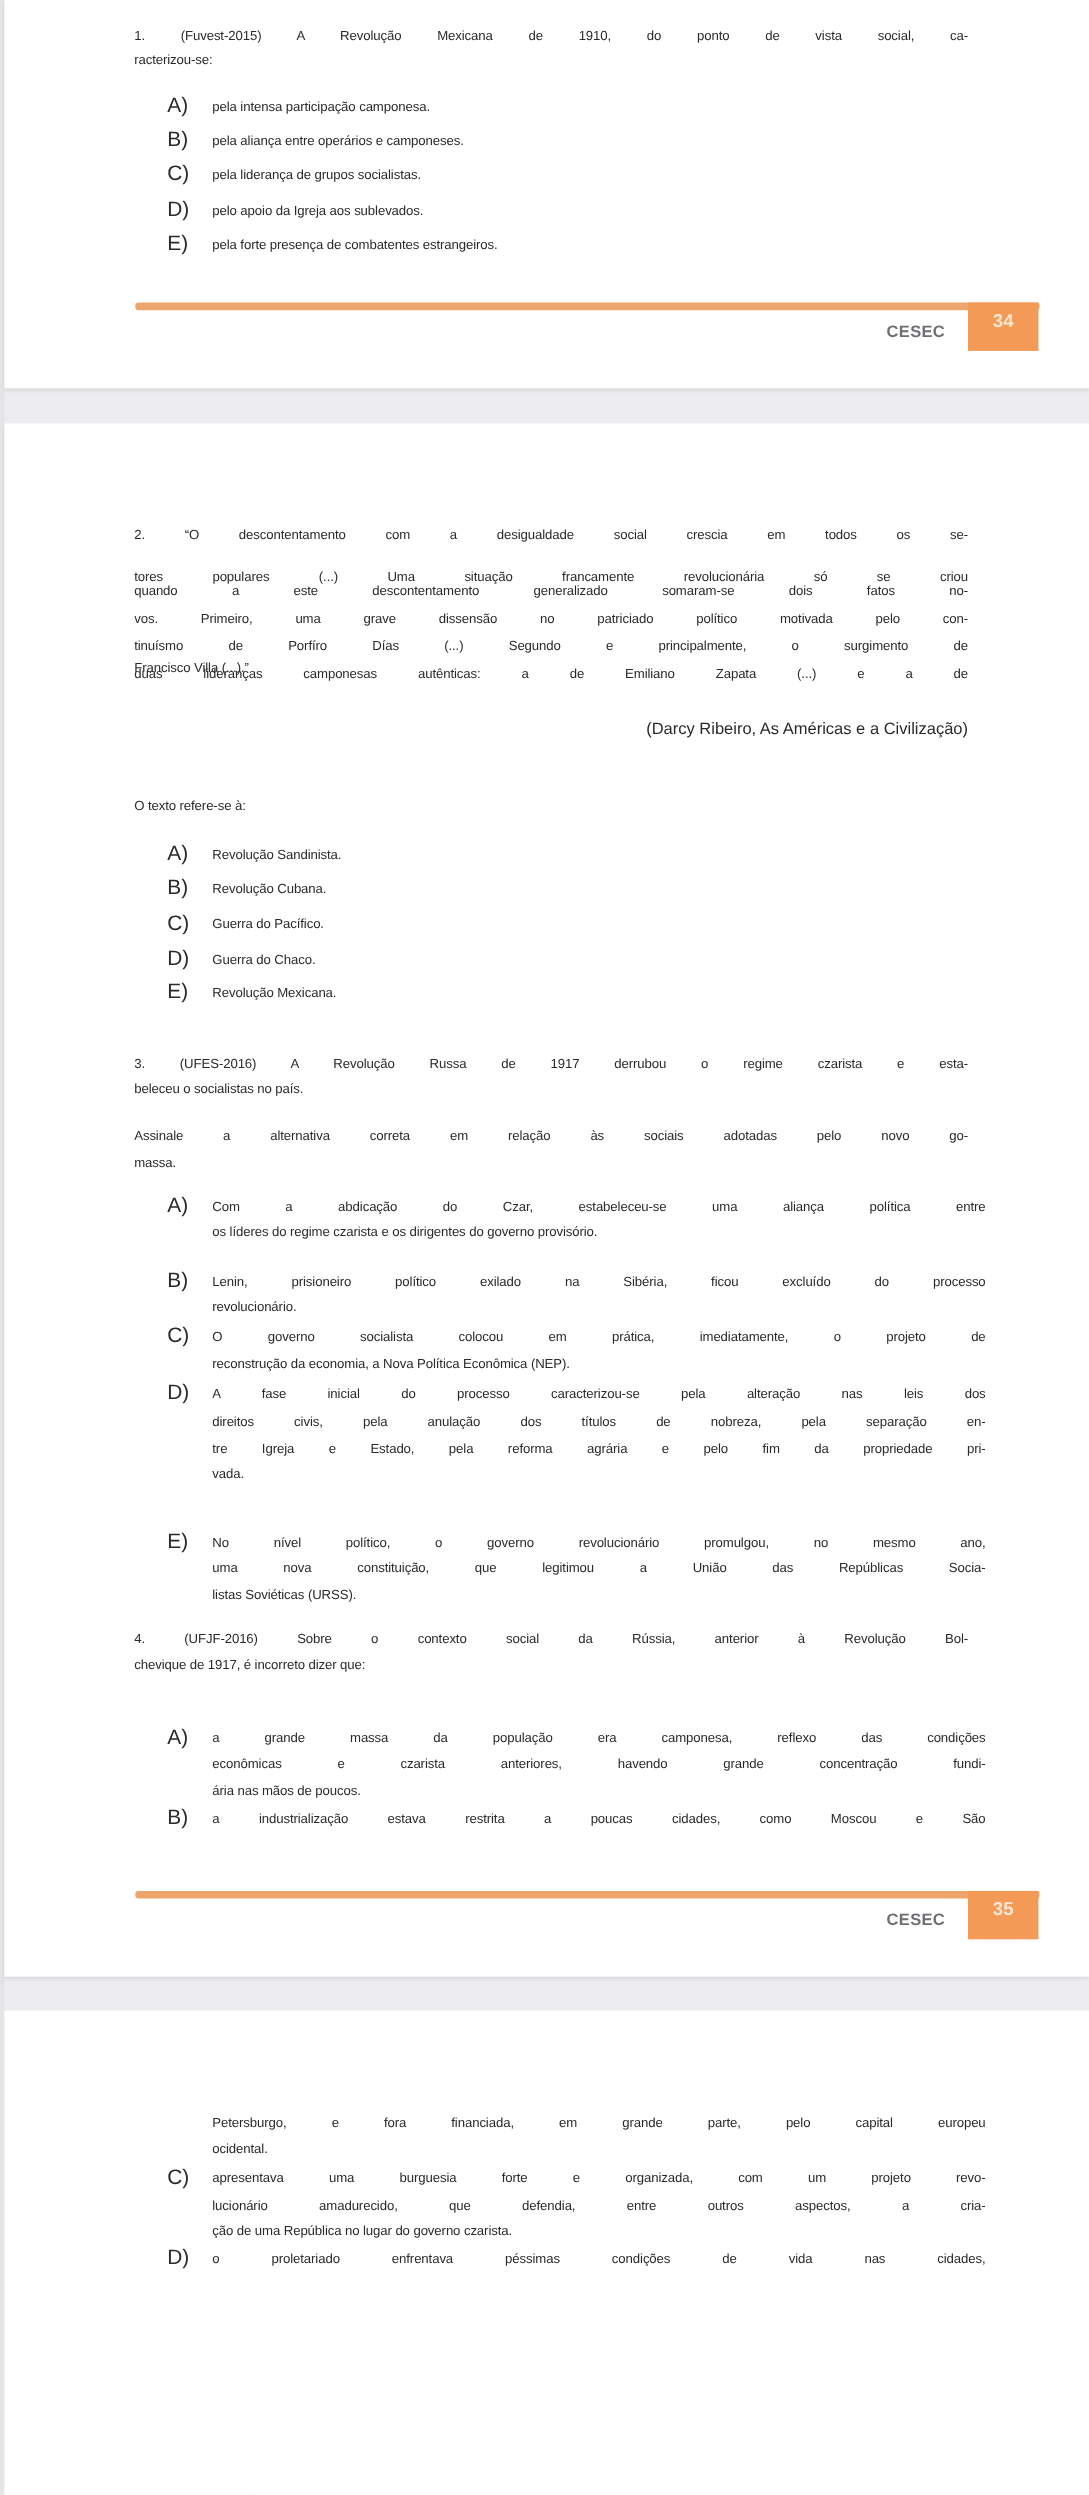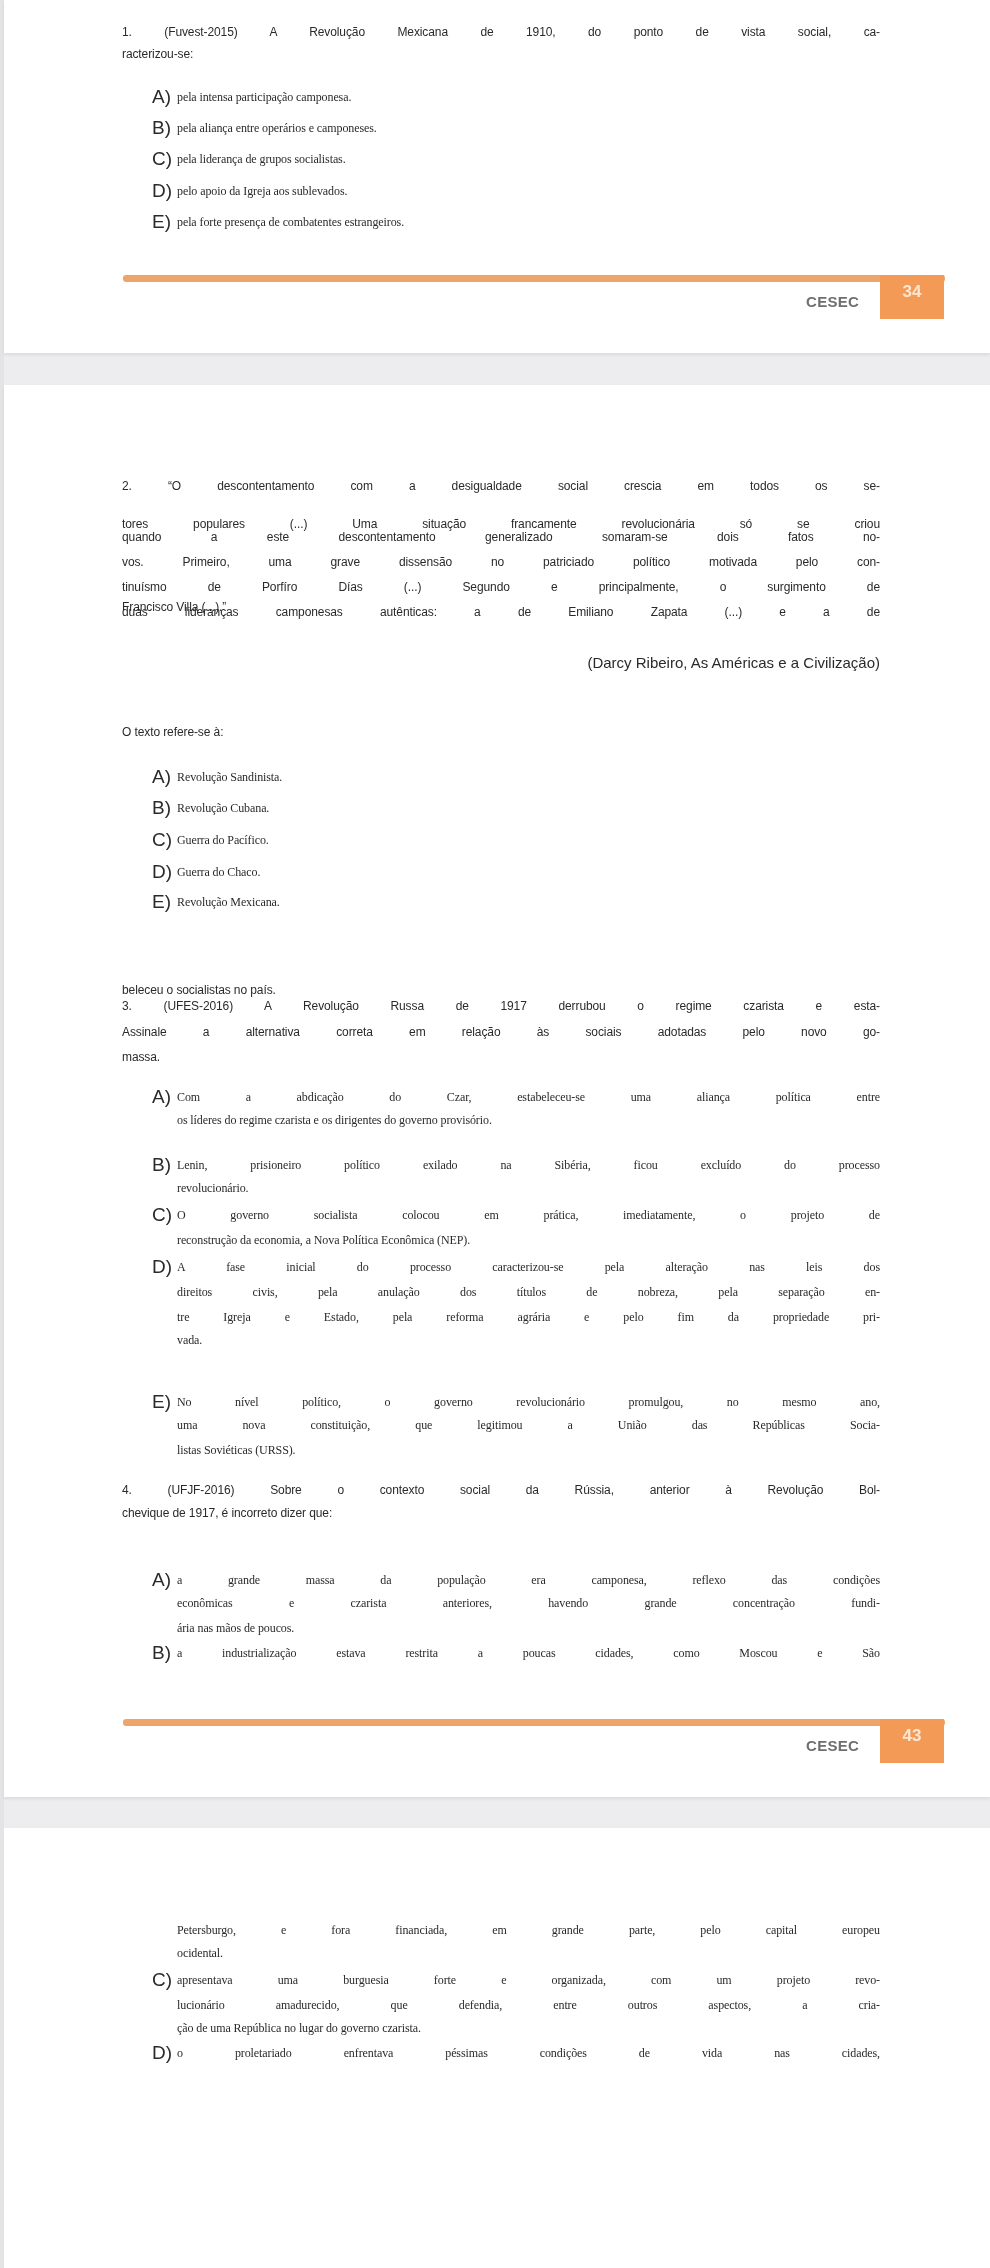--- a/index.html
+++ b/index.html
@@ -16,21 +16,21 @@
   .page.p2 { top: 385px; height: 1412px; box-shadow: 0 2px 3px rgba(0,0,0,0.08); }
   .page.p3 { top: 1828px; height: 440px; }
   .edge { position: absolute; left: 0; top: 0; width: 4px; height: 2268px; background: #e4e4e6; }
   .ln {
     position: absolute; white-space: nowrap; font-size: 12px; line-height: 24px;
     height: 24px; letter-spacing: -0.1px;
   }
   .j { text-align: justify; text-align-last: justify; white-space: normal; overflow: hidden; }
   .stem { left: 122px; width: 758px; }
   .optlabel { position: absolute; left: 152px; font-size: 19px; line-height: 24px; height: 24px; }
-  .opt { left: 177px; width: 703px; font-family: Liberation Serif, serif; }
+  .opt { left: 193px; width: 703px; }
   .cite { position: absolute; right: 110px; font-size: 15px; line-height: 20px; }
   .rule { position: absolute; left: 123px; width: 822px; height: 7px; background: #eea56c; border-radius: 3px; }
   .footer-label { position: absolute; left: 806px; font-size: 15px; font-weight: bold; color: #6f6f73; letter-spacing: 0.3px; }
   .page-num {
     position: absolute; left: 880px; width: 64px; height: 44px; background: #f29a56;
     color: #fde7d3; font-weight: bold; font-size: 17px; text-align: center; line-height: 34px;
   }
 </style>
 </head>
 <body>
@@ -78,21 +78,21 @@
   <div class="ln opt" style="top:796px">Revolução Cubana.</div>
   <div class="optlabel" style="top:828px">C)</div>
   <div class="ln opt" style="top:828px">Guerra do Pacífico.</div>
   <div class="optlabel" style="top:860px">D)</div>
   <div class="ln opt" style="top:860px">Guerra do Chaco.</div>
   <div class="optlabel" style="top:890px">E)</div>
   <div class="ln opt" style="top:890px">Revolução Mexicana.</div>
 </div>
 
 <div>
-  <div class="ln stem j" style="top:994px">3. (UFES-2016) A Revolução Russa de 1917 derrubou o regime czarista e esta-</div>
+  <div class="ln stem j" style="top:955px">3. (UFES-2016) A Revolução Russa de 1917 derrubou o regime czarista e esta-</div>
   <div class="ln stem" style="top:978px">beleceu o socialistas no país.</div>
   <div class="ln stem j" style="top:1020px">Assinale a alternativa correta em relação às sociais adotadas pelo novo go-</div>
   <div class="ln stem" style="top:1045px">massa.</div>
 
   <div>
     <div class="optlabel" style="top:1085px">A)</div>
     <div class="ln opt j" style="top:1085px">Com a abdicação do Czar, estabeleceu-se uma aliança política entre</div>
     <div class="ln opt" style="top:1108px">os líderes do regime czarista e os dirigentes do governo provisório.</div>
   </div>
   <div>
@@ -132,21 +132,21 @@
   </div>
   <div>
     <div class="optlabel" style="top:1641px">B)</div>
     <div class="ln opt j" style="top:1641px">a industrialização estava restrita a poucas cidades, como Moscou e São</div>
   </div>
 </div>
 
 <div>
   <div class="rule" style="top:1719px"></div>
   <div class="footer-label" style="top:1737px">CESEC</div>
-  <div class="page-num" style="top:1719px">43</div>
+  <div class="page-num" style="top:1719px">35</div>
 </div>
 
 <div class="page p3"></div>
 <div>
   <div>
     <div class="ln opt j" style="top:1918px">Petersburgo, e fora financiada, em grande parte, pelo capital europeu</div>
     <div class="ln opt" style="top:1941px">ocidental.</div>
   </div>
   <div>
     <div class="optlabel" style="top:1968px">C)</div>

